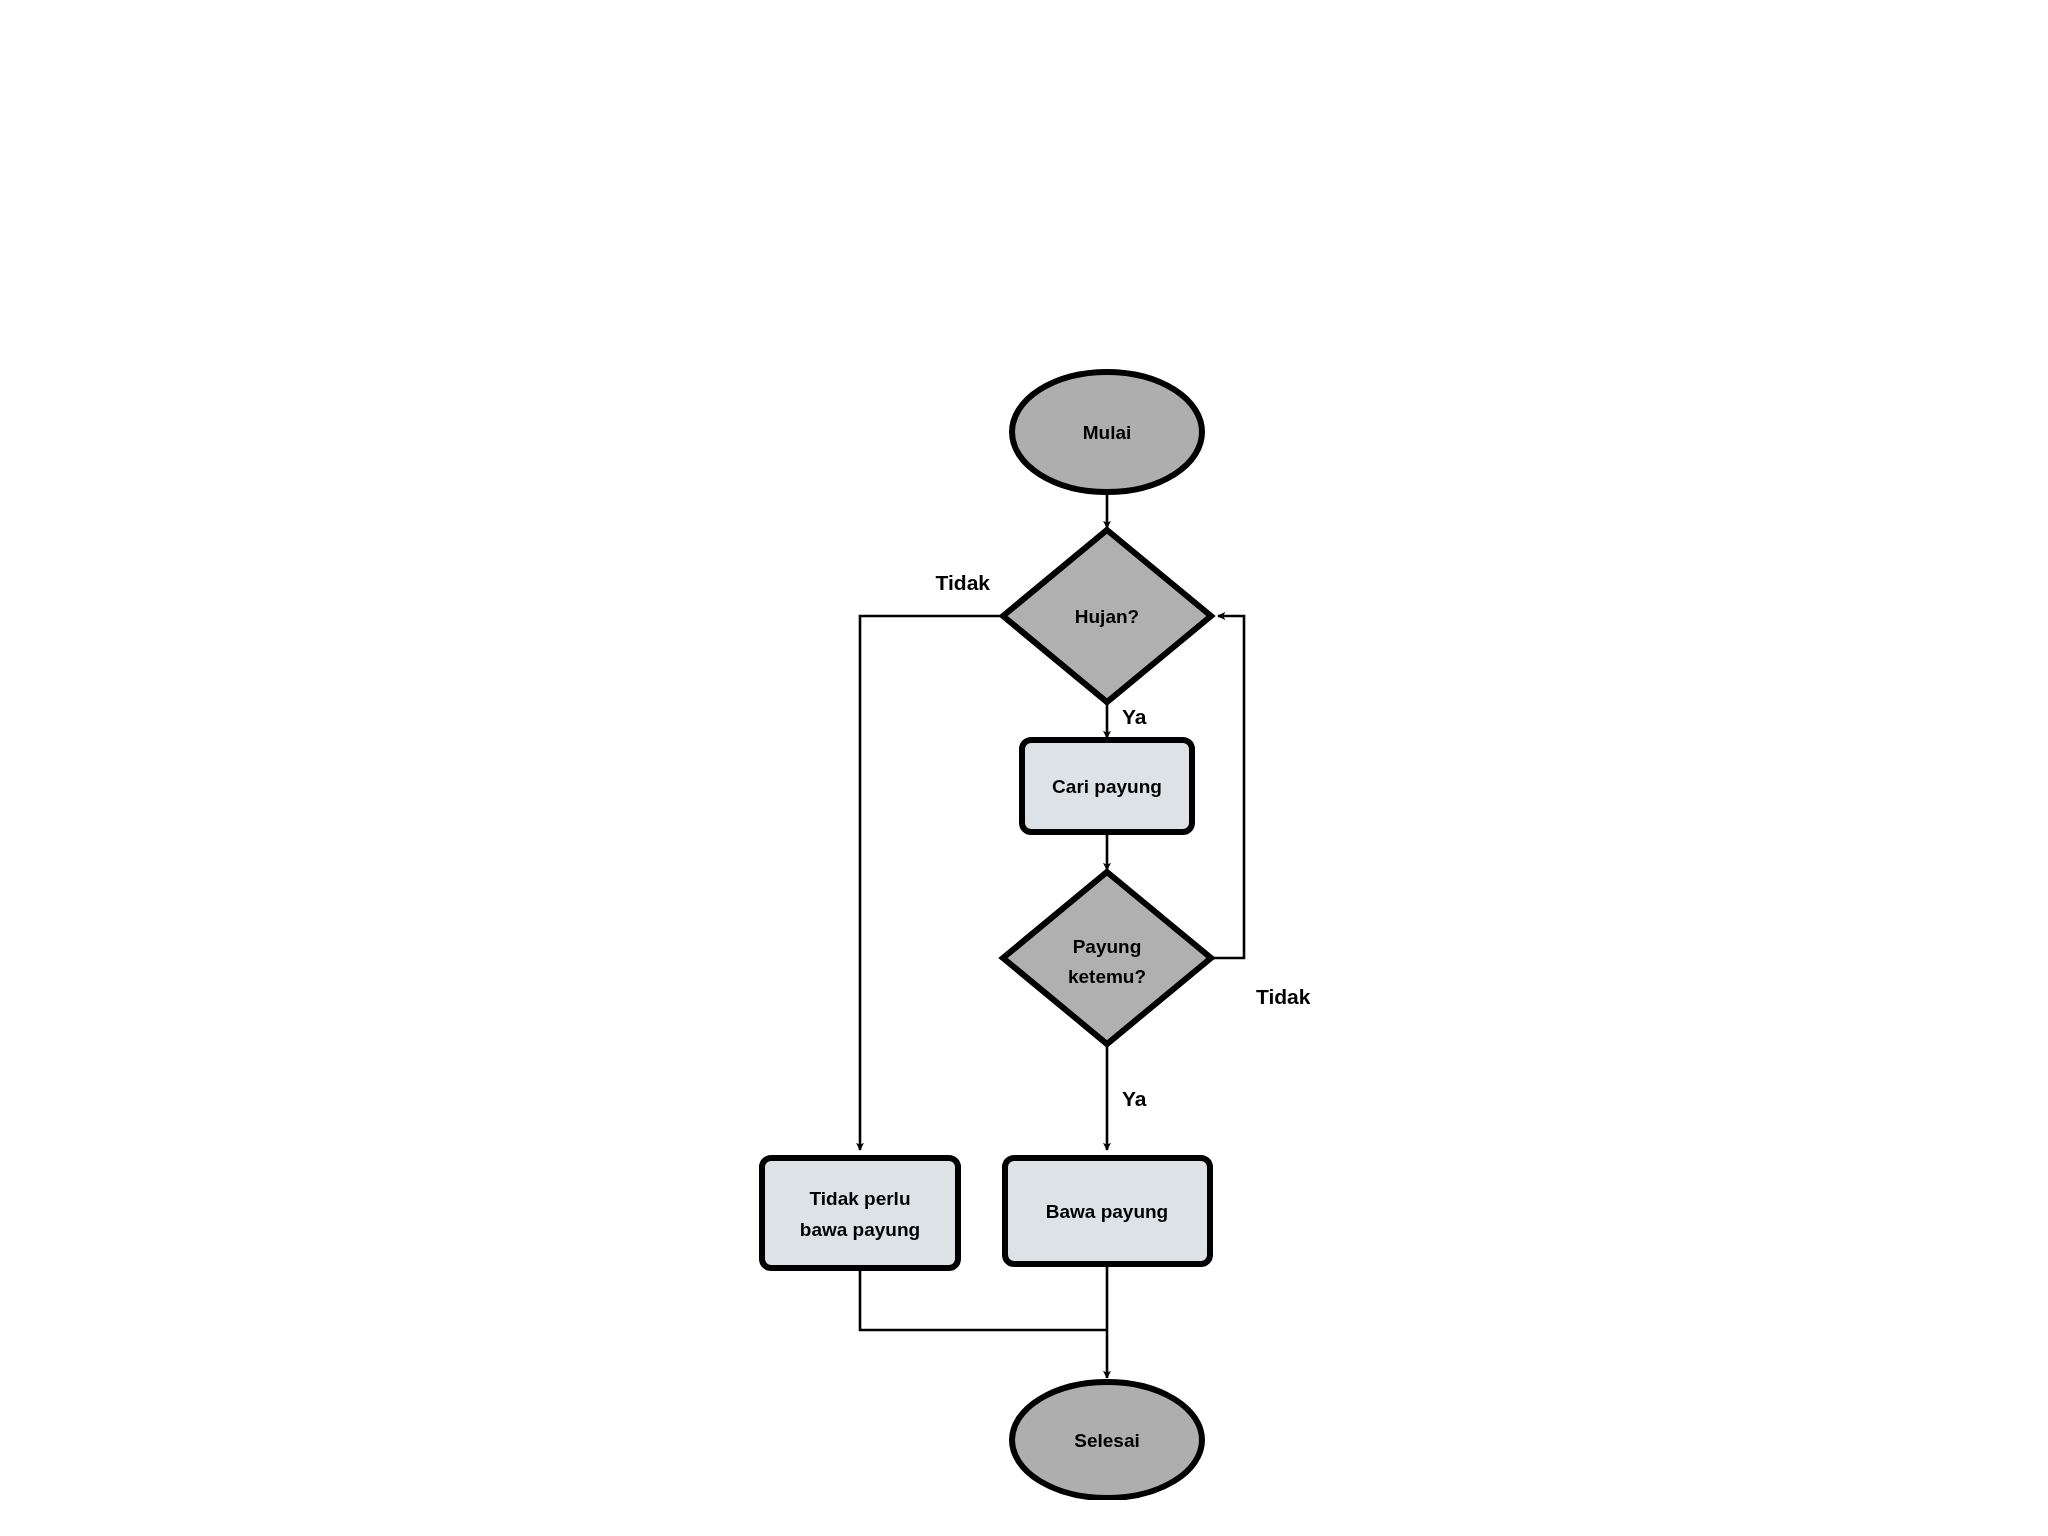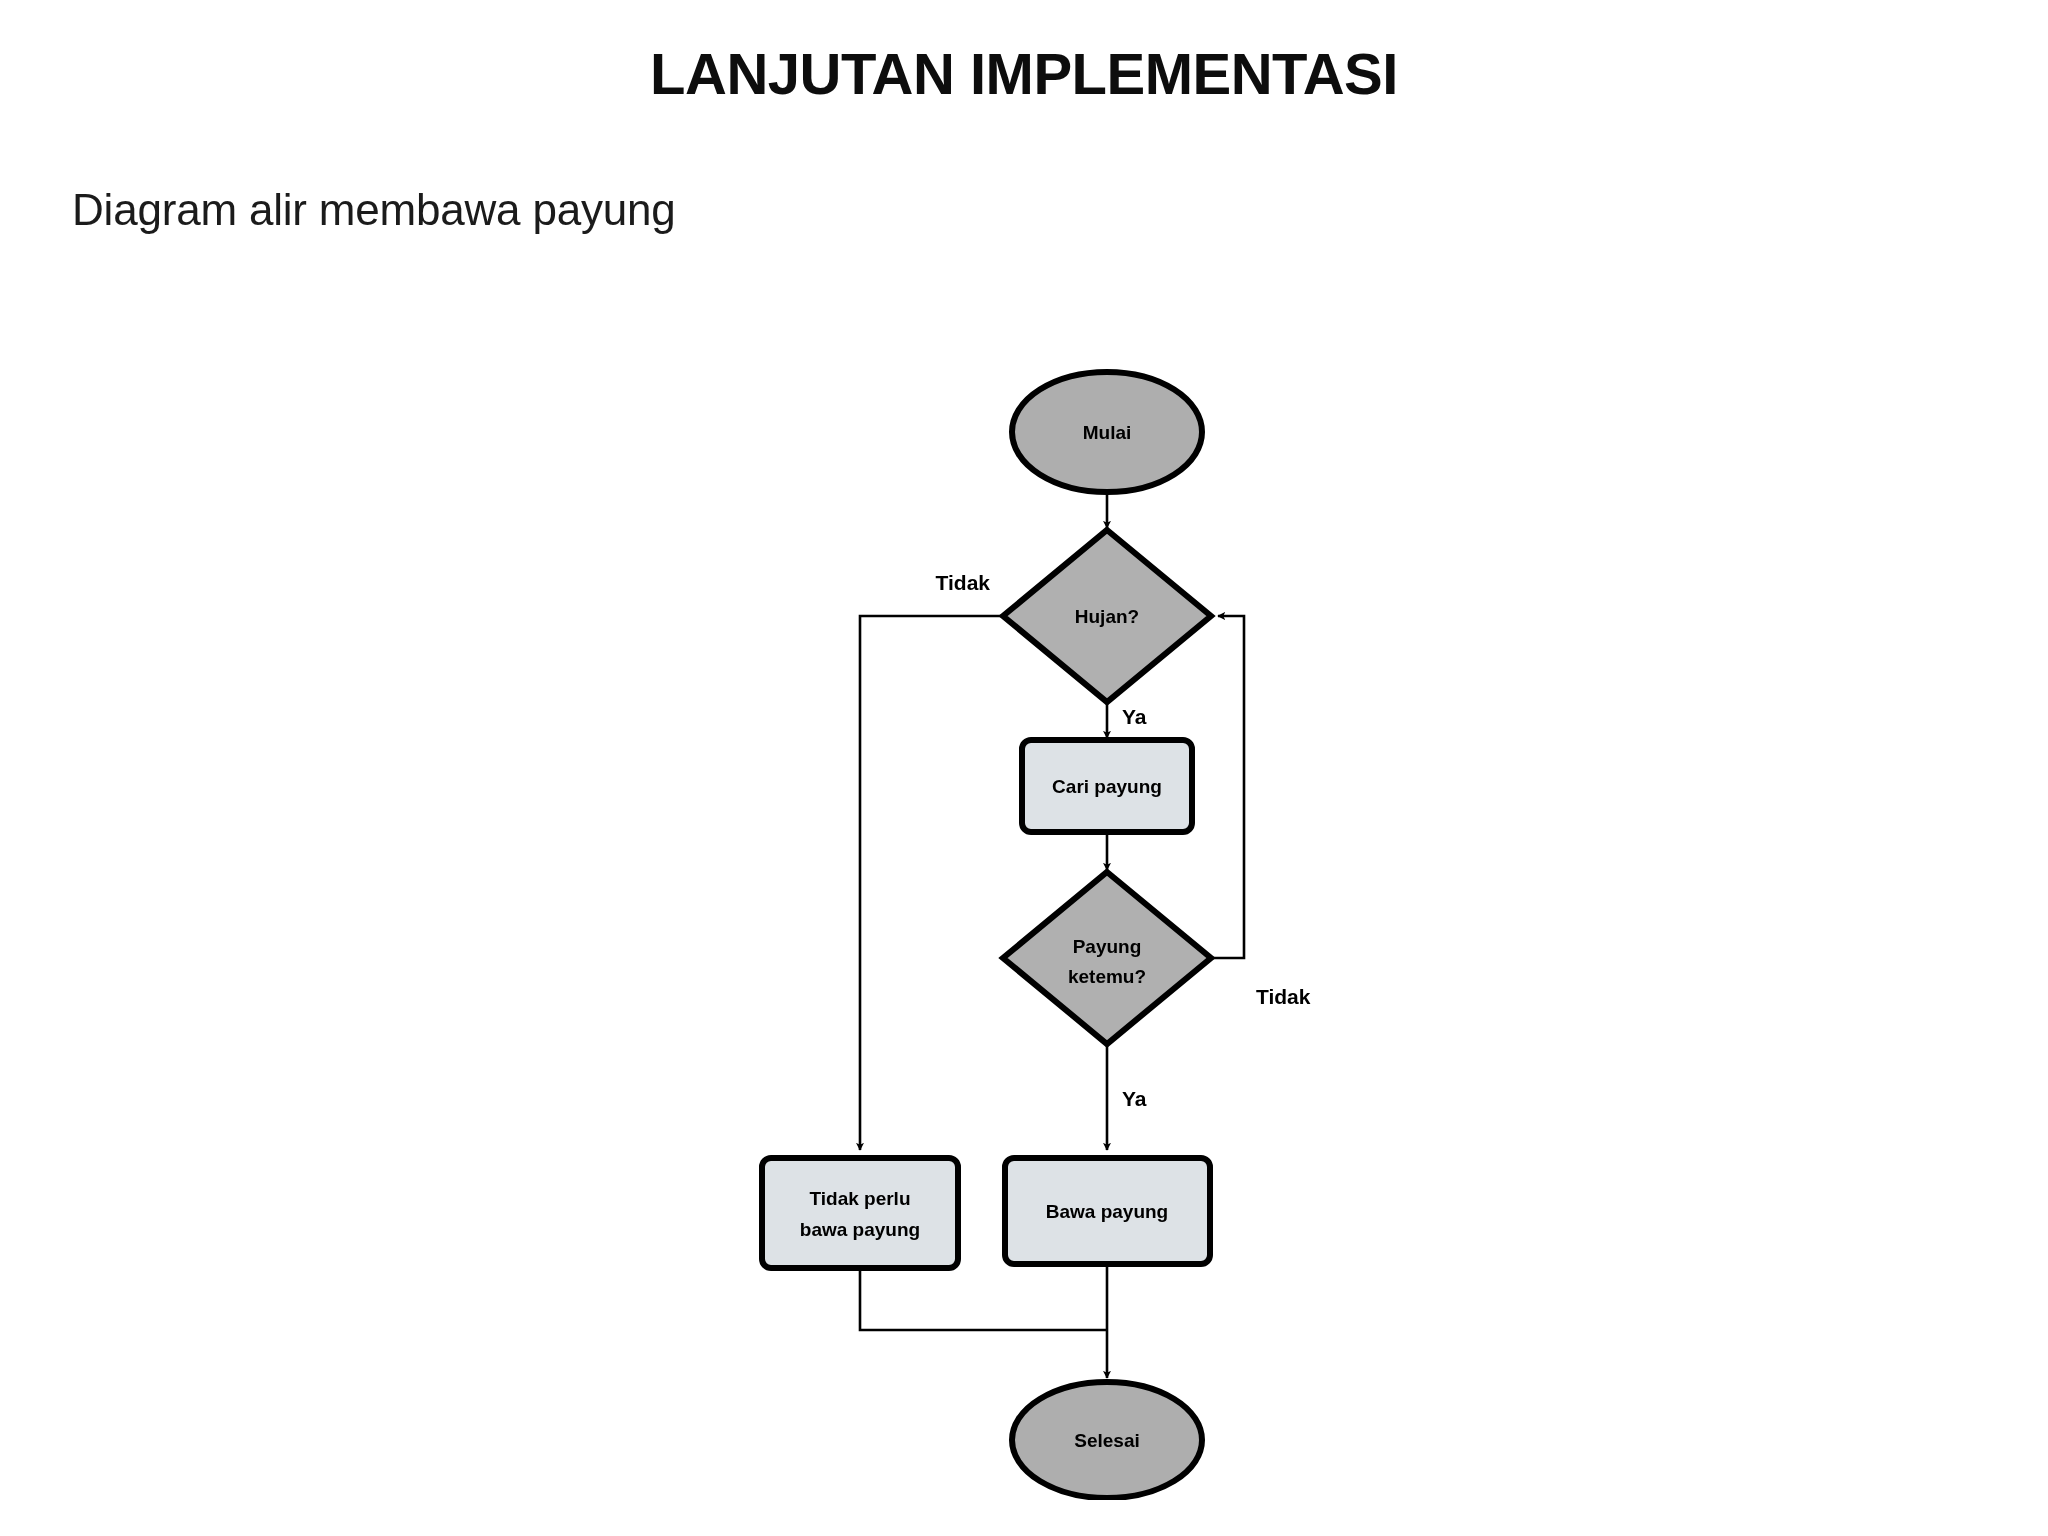--- a/index.html
+++ b/index.html
@@ -65,23 +65,21 @@
     font-weight: bold;
     font-size: 21px;
     fill: #000000;
   }
 </style>
 </head>
 <body>
 
 <div class="slide">
 
-  <div class="slide-title">LANJUTAN IMPLEMENTASI</div>
 
-  <div class="slide-subtitle">Diagram alir membawa payung</div>
 
   <div class="flow-wrap">
     <svg class="flow-svg" viewBox="0 0 640 1180" xmlns="http://www.w3.org/2000/svg">
 
       <defs>
         <marker id="arrow" markerWidth="10" markerHeight="10" refX="7.2" refY="4" orient="auto" markerUnits="userSpaceOnUse">
           <path d="M0,0 L8,4 L0,8 L2,4 Z" fill="#000000"></path>
         </marker>
       </defs>
 

